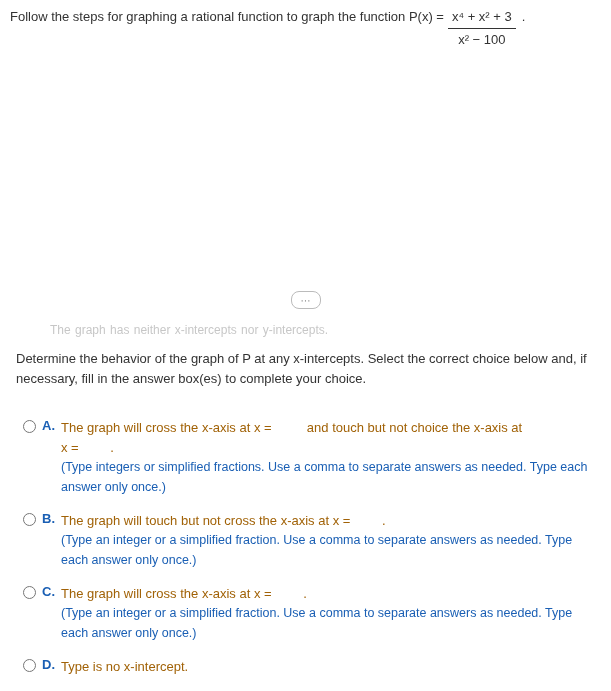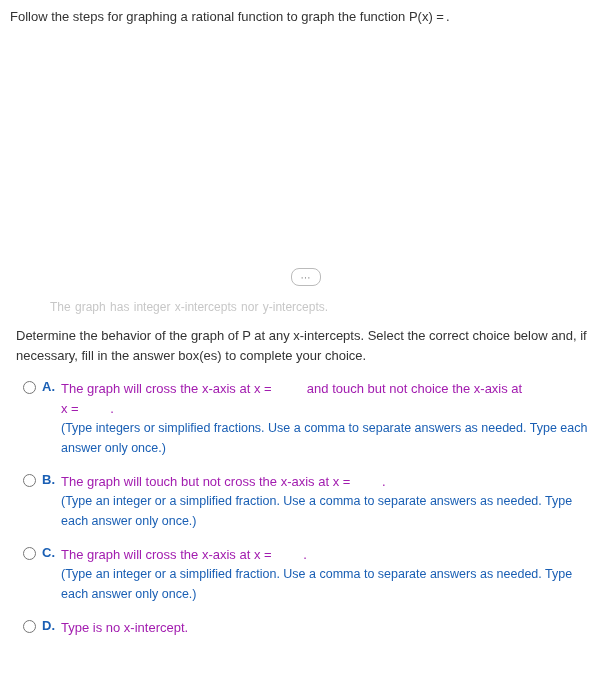--- a/index.html
+++ b/index.html
@@ -59,21 +59,21 @@
     color: #888;
     cursor: pointer;
   }
   .prev-answer {
     color: #999;
     font-size: 12px;
     margin: 4px 0 12px 40px;
     word-spacing:1px;
   }
   .instruction {
-    margin: 0 6px 14px 6px;
+    margin: 0 6px 30px 6px;
     line-height: 1.5;
   }
   .choice-row {
     display: flex;
     align-items: flex-start;
     margin: 6px 8px 14px 8px;
   }
   .choice-row input[type="radio"]{
     margin-top: 2px;
     margin-right: 6px;
@@ -86,45 +86,49 @@
   }
   .choice-body {
     flex: 1;
     line-height: 1.5;
   }
   .hint {
     color: #1a5fb4;
     font-size: 12.5px;
   }
   .plain-text {
-    color: #a21caf;
+    color: #a16207;
   }
   .blank-gap {
     display:inline-block;
     width: 28px;
   }
   .period { margin-left:2px;}
 </style>
 </head>
 <body>
 
 <div class="problem-statement">
   <div class="problem-line">
     <span>Follow the steps for graphing a rational function to graph the function P(x) =</span>
+    <span class="fraction">
+      <span class="num">x⁴ + x² + 3</span>
+      <span class="den">x² − 100</span>
+    </span>
     <span class="period">.</span>
   </div>
 </div>
 
 <div class="gap">
   <div class="ellipsis-btn">
     <span>⋯</span>
   </div>
 </div>
 
-<div class="prev-answer" style="text-decoration:line-through dotted #ccc; text-decoration:none; filter:blur(0.6px); opacity:0.55;">The graph has integer x-intercepts nor y-intercepts.</div>
+<div class="prev-answer" style="text-decoration:line-through dotted #ccc; text-decoration:none; filter:blur(0.6px); opacity:0.55;">The graph has neither x-intercepts nor y-intercepts.</div>
 
 <div class="instruction">Determine the behavior of the graph of P at any x-intercepts. Select the correct choice below and, if necessary, fill in the answer box(es) to complete your choice.</div>
 
 <div class="choice-row">
   <input type="radio" name="ans" style="">
   <span class="choice-letter">A.</span>
   <div class="choice-body">
     <span class="plain-text">The graph will cross the x-axis at x =</span>
     <span class="blank-gap"></span>
     <span class="plain-text">and touch but not choice the x-axis at</span>

